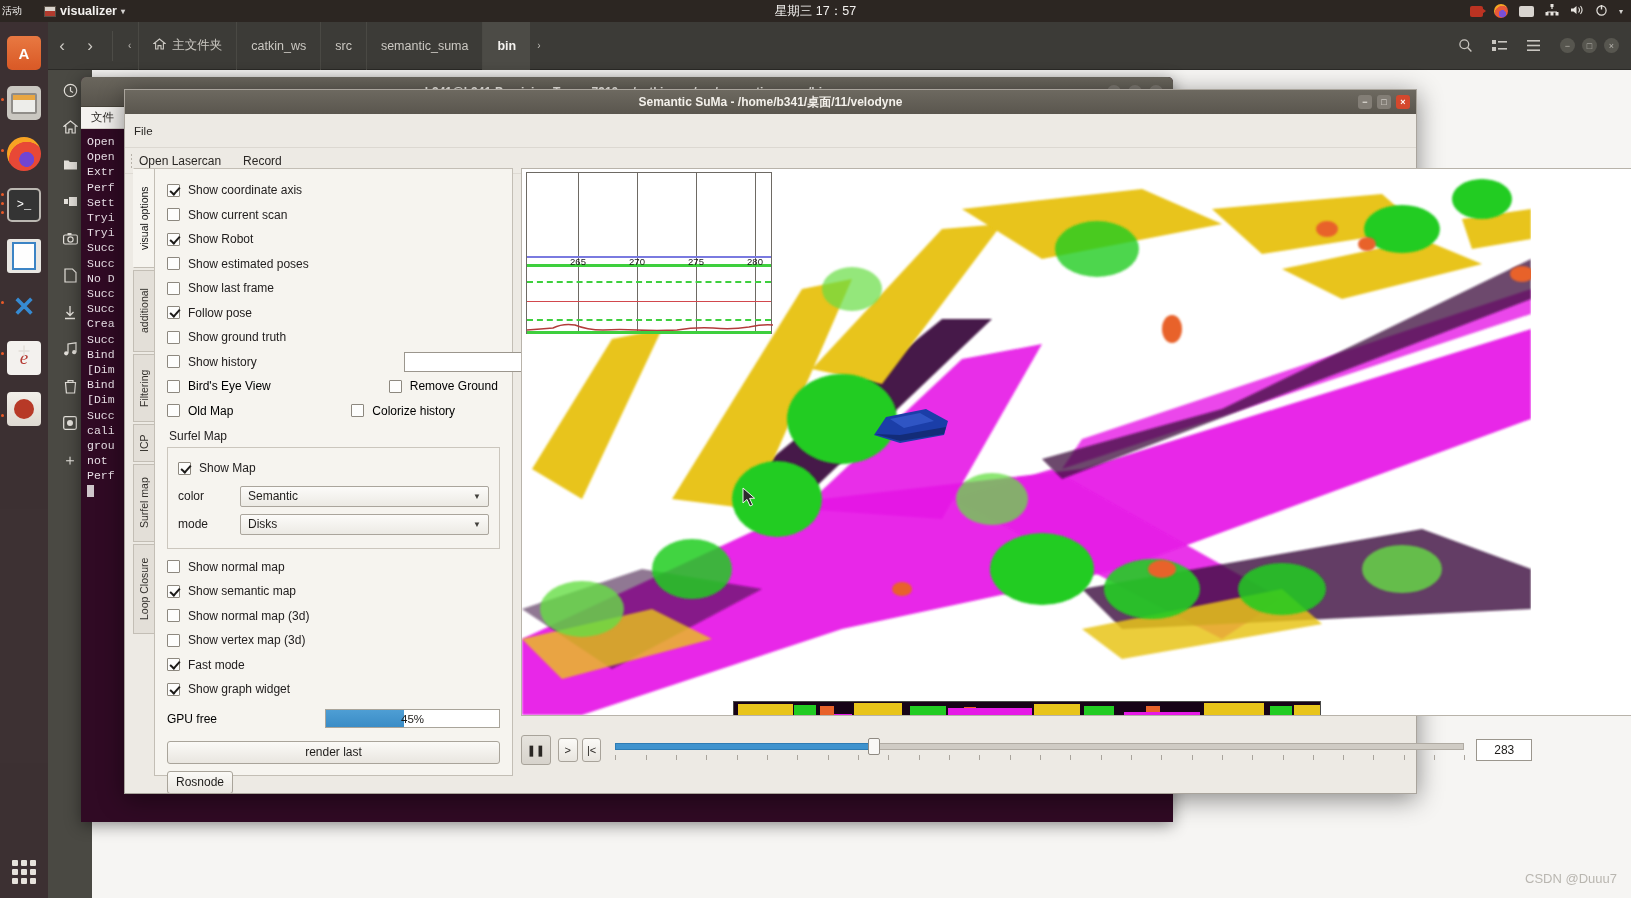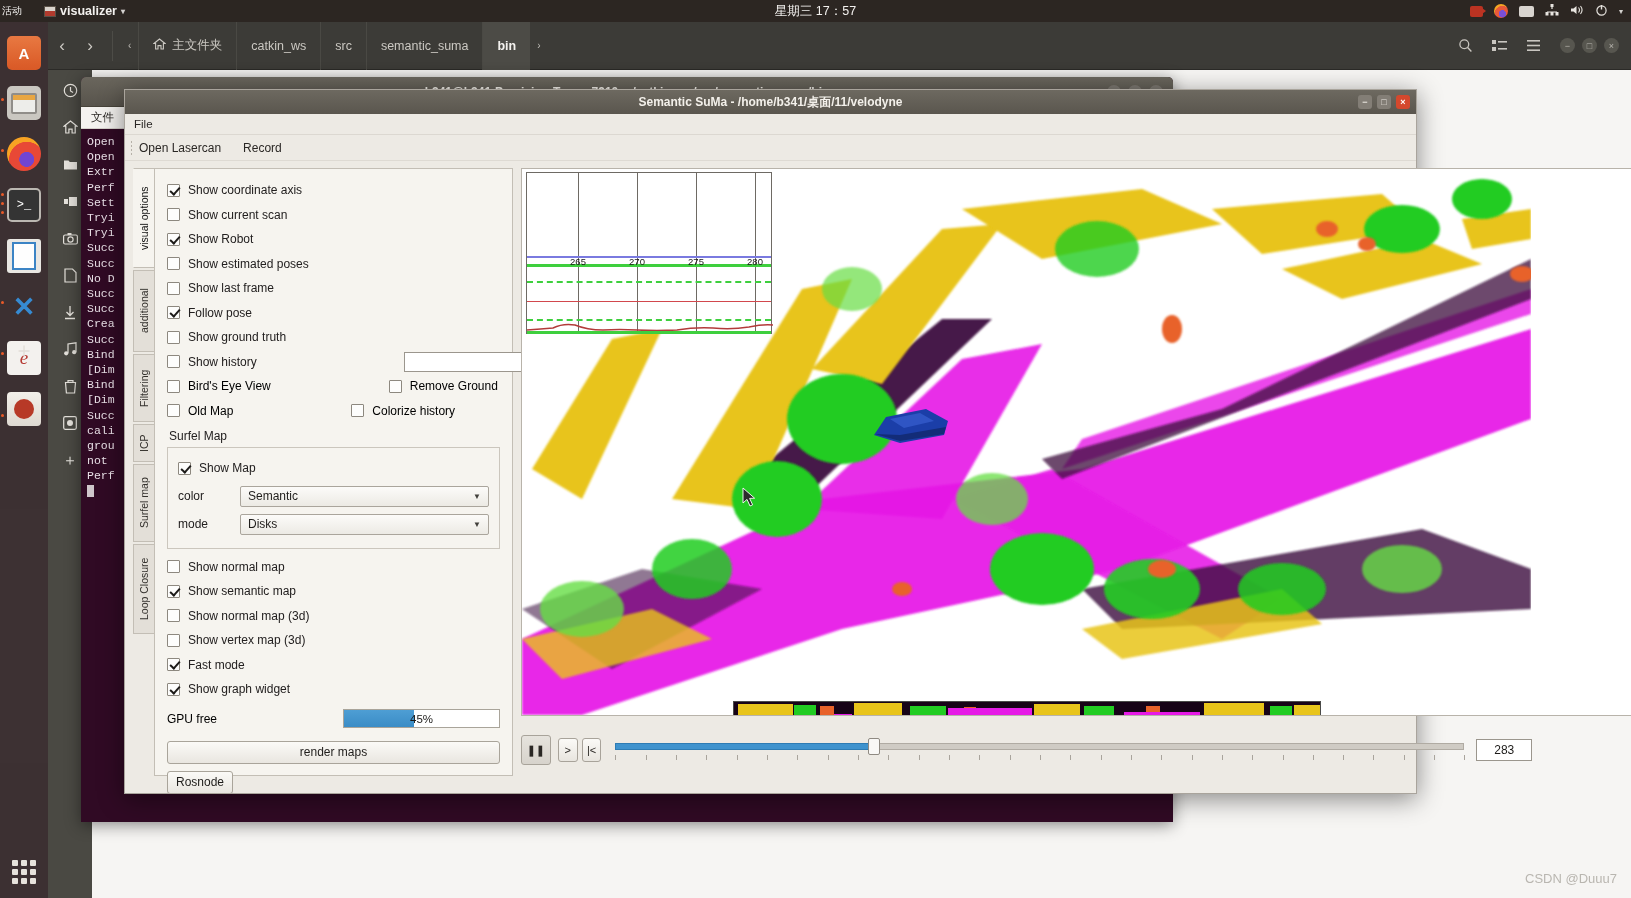--- a/index.html
+++ b/index.html
@@ -119,21 +119,21 @@
     box-shadow: 0 5px 24px rgba(0,0,0,.45);
   }
   .suma-title {
     height: 24px; background: linear-gradient(#6d6960, #5a564e);
     color: #f3f0ea; font-size: 12px; font-weight: bold;
     display:flex; align-items:center; justify-content:center; position:relative;
   }
   .suma-ctl { position:absolute; right: 6px; display:flex; gap: 5px; }
   .suma-ctl span { width:14px;height:14px;border-radius:3px;display:flex;align-items:center;justify-content:center;font-size:9px; background:#837e76; color:#e8e4dd;}
   .suma-ctl span.close { background:#d4482d; color:#fff; }
-  .suma-menubar { height: 21px; background:#edeae4; display:flex; align-items:center; padding-left: 9px; font-size: 11.5px; color:#2a2724; border-bottom:1px solid #dcd8d1;}
+  .suma-menubar { height: 34px; background:#edeae4; display:flex; align-items:center; padding-left: 9px; font-size: 11.5px; color:#2a2724; border-bottom:1px solid #dcd8d1;}
   .suma-toolbar { height: 26px; background:#edeae4; display:flex; align-items:center; padding-left: 14px; gap: 22px; font-size: 12px; color:#2a2724; border-bottom: 1px solid #dedad3;}
   .tb-grip { position:absolute; left:5px; width:4px; height:16px;
     background-image: radial-gradient(#b6b1a8 40%, transparent 42%);
     background-size: 3px 4px; }
 
   
   .opt-wrap { position:absolute; left: 8px; top: 78px; width: 380px; height: 608px; }
   .vtabs { position:absolute; left:0; top:0; width: 22px; }
   .vtab {
     width: 22px; background: #e3dfd8; border: 1px solid #c3beb5;
@@ -169,21 +169,21 @@
   .sel-row { display:flex; align-items:center; height: 25px; font-size: 12px; margin-top: 3px; }
   .sel-row .lbl { width: 62px; color:#232020; }
   .dd {
     flex: 1; height: 21px; border: 1px solid #aaa59c; border-radius: 2px;
     background: linear-gradient(#fcfbf9, #eceae4);
     display:flex; align-items:center; padding: 0 7px; font-size: 12px; color:#201e1c; position:relative;
   }
   .dd .arr { position:absolute; right: 7px; font-size: 8px; color:#42403c; }
   .gpu-row { display:flex; align-items:center; height: 26px; font-size: 12px; margin-top: 4px; }
   .pbar {
-    margin-left: auto; width: 157px; height: 19px; border: 1px solid #a9a49a; background: #fff;
+    margin-left: auto; width: 175px; height: 19px; border: 1px solid #a9a49a; background: #fff;
     position:relative; overflow:hidden;
   }
   .pbar .fill { position:absolute; left:0; top:0; bottom:0; background: linear-gradient(#4e9ed4,#3a8cc6); }
   .pbar .pct { position:absolute; inset:0; display:flex; align-items:center; justify-content:center; font-size: 11.5px; color:#1b1a18;}
   .btn {
     border: 1px solid #a9a49a; border-radius: 3px;
     background: linear-gradient(#fbfaf7, #e9e6e0);
     font-size: 12px; color:#1f1d1b; height: 23px;
     display:flex; align-items:center; justify-content:center;
   }
@@ -610,21 +610,21 @@
         </div>
 
         <div class="gpu-row">
           <span>GPU free</span>
           <span class="pbar">
             <span class="fill" id="gpu-fill" style="width: 45%;"></span>
             <span class="pct">45%</span>
           </span>
         </div>
 
-        <div class="btn wide">render maps</div>
+        <div class="btn wide">render last</div>
         <div class="btn small">Rosnode</div>
       </div>
     </div>
 
     <div class="viewer">
       <svg class="cloud" width="1009" height="546" viewBox="0 0 1009 546">
         <defs>
           <filter id="blobby">
               <feGaussianBlur stdDeviation="1.1"></feGaussianBlur>
             </filter>

